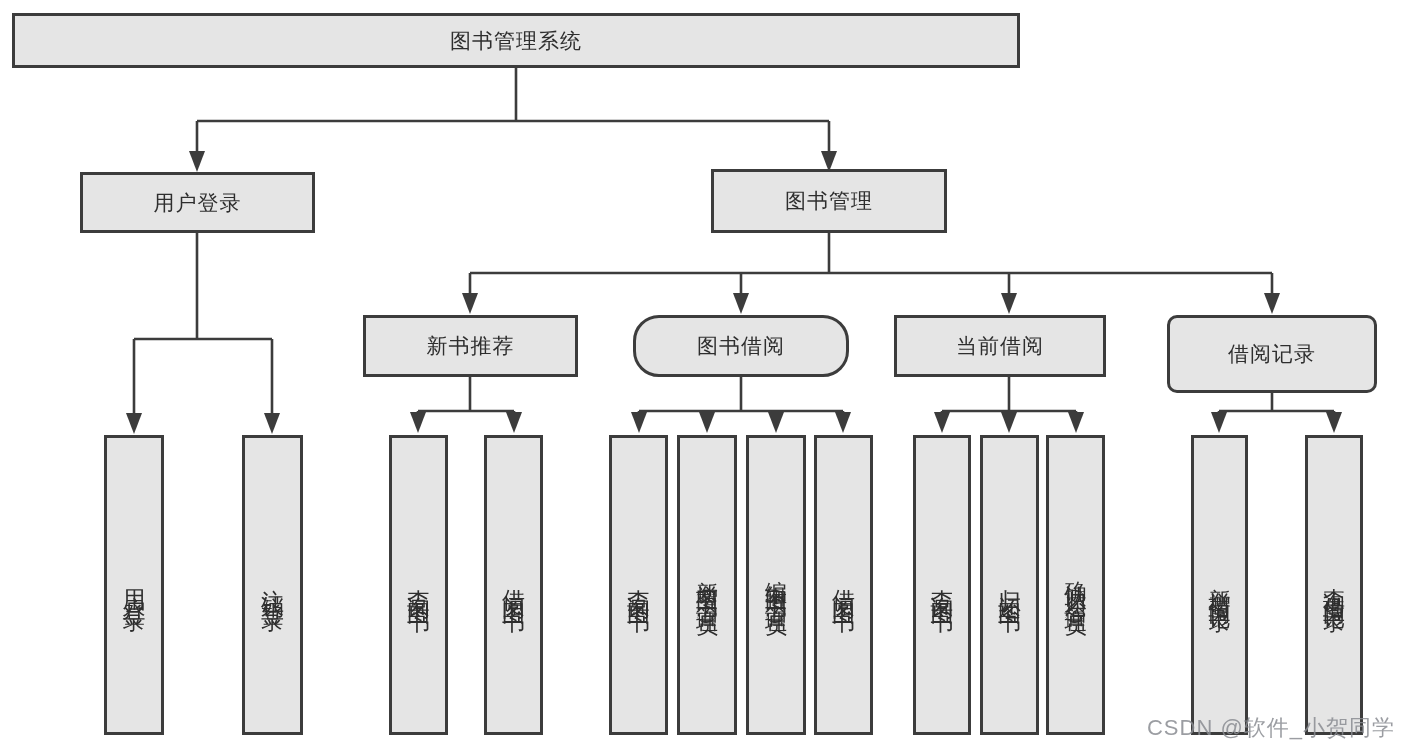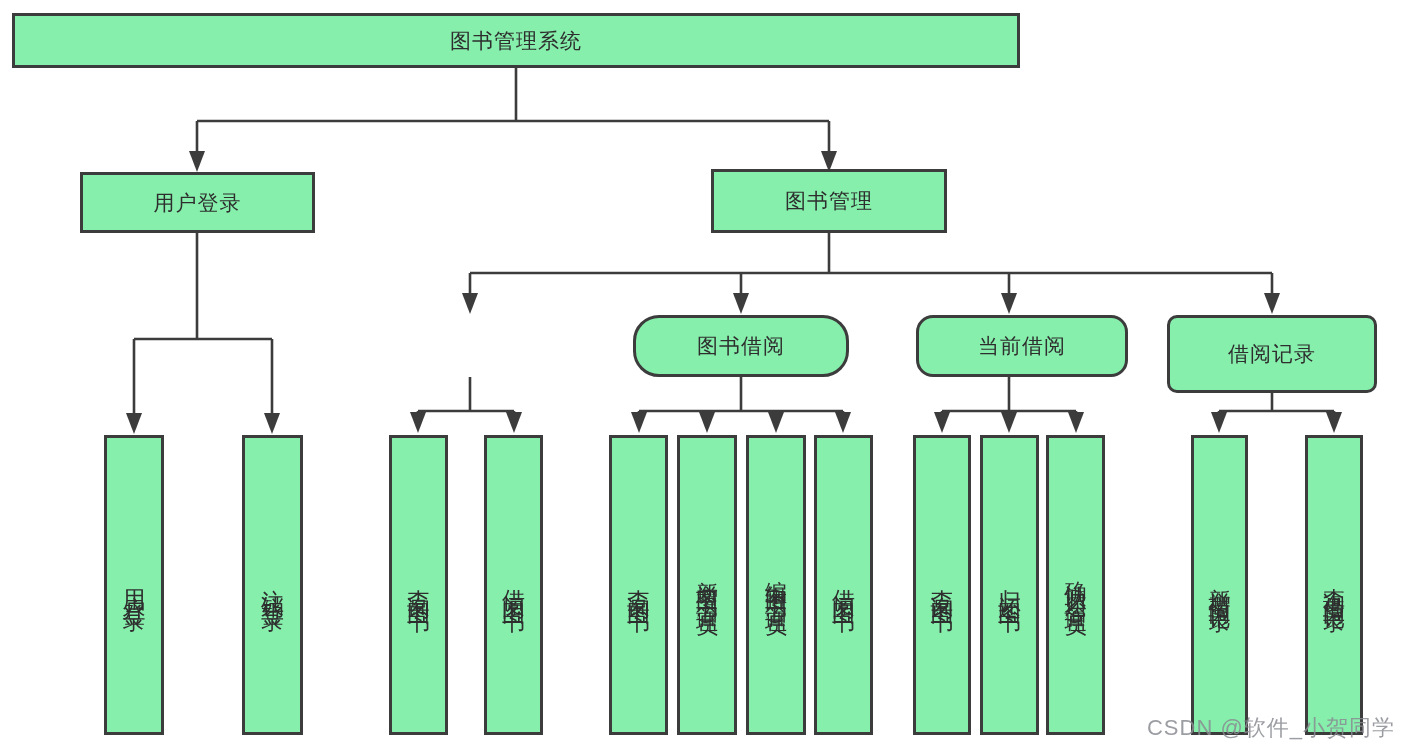--- a/index.html
+++ b/index.html
@@ -4,36 +4,36 @@
 <style>
   html,body{margin:0;padding:0;}
   body{
     width:1405px;height:747px;position:relative;background:#ffffff;
     font-family:"Liberation Sans","DejaVu Sans",sans-serif;
     overflow:hidden;color:#2e2e2e;
   }
   .stage{position:absolute;inset:0;}
   svg.wires{position:absolute;left:0;top:0;width:1405px;height:747px;}
   .box{
-    position:absolute;box-sizing:border-box;background:#86efac;
+    position:absolute;box-sizing:border-box;background:#e5e5e5;
     border:3px solid #3c3c3c;display:flex;align-items:center;justify-content:center;
   }
   .h-label{font-size:21px;letter-spacing:1px;white-space:nowrap;}
   .v-box span{
     writing-mode:vertical-rl;text-orientation:mixed;
     font-size:23px;line-height:1;letter-spacing:7px;margin:auto;
   }
   .v-box.long span{letter-spacing:5px;font-size:22px;}
   
   #root-box   {left:12px;  top:13px;  width:1008px;height:55px;}
   #l1-user    {left:80px;  top:172px; width:235px; height:61px;}
   #l1-book    {left:711px; top:169px; width:236px; height:64px;}
   #l2-new     {left:363px; top:315px; width:215px; height:62px;}
   #l2-borrow  {left:633px; top:315px; width:216px; height:62px;border-radius:26px;}
-  #l2-current {left:916px; top:315px; width:212px; height:62px;border-radius:17px;}
+  #l2-current {left:894px; top:315px; width:212px; height:62px;}
   #l2-record  {left:1167px;top:315px; width:210px; height:78px;border-radius:10px;}
   .leaf{top:435px;height:300px;}
   #leaf-0 {left:104px; width:60px;}
   #leaf-1 {left:242px; width:61px;}
   #leaf-2 {left:389px; width:59px;}
   #leaf-3 {left:484px; width:59px;}
   #leaf-4 {left:609px; width:59px;}
   #leaf-5 {left:677px; width:60px;}
   #leaf-6 {left:746px; width:60px;}
   #leaf-7 {left:814px; width:59px;}
@@ -97,20 +97,23 @@
     <span class="h-label">图书管理系统</span>
   </div>
 
   <div class="box" id="l1-user">
     <span class="h-label">用户登录</span>
   </div>
   <div class="box" id="l1-book">
     <span class="h-label">图书管理</span>
   </div>
 
+  <div class="box" id="l2-new">
+    <span class="h-label">新书推荐</span>
+  </div>
   <div class="box" id="l2-borrow">
     <span class="h-label">图书借阅</span>
   </div>
   <div class="box" id="l2-current">
     <span class="h-label">当前借阅</span>
   </div>
   <div class="box" id="l2-record">
     <span class="h-label">借阅记录</span>
   </div>
 

